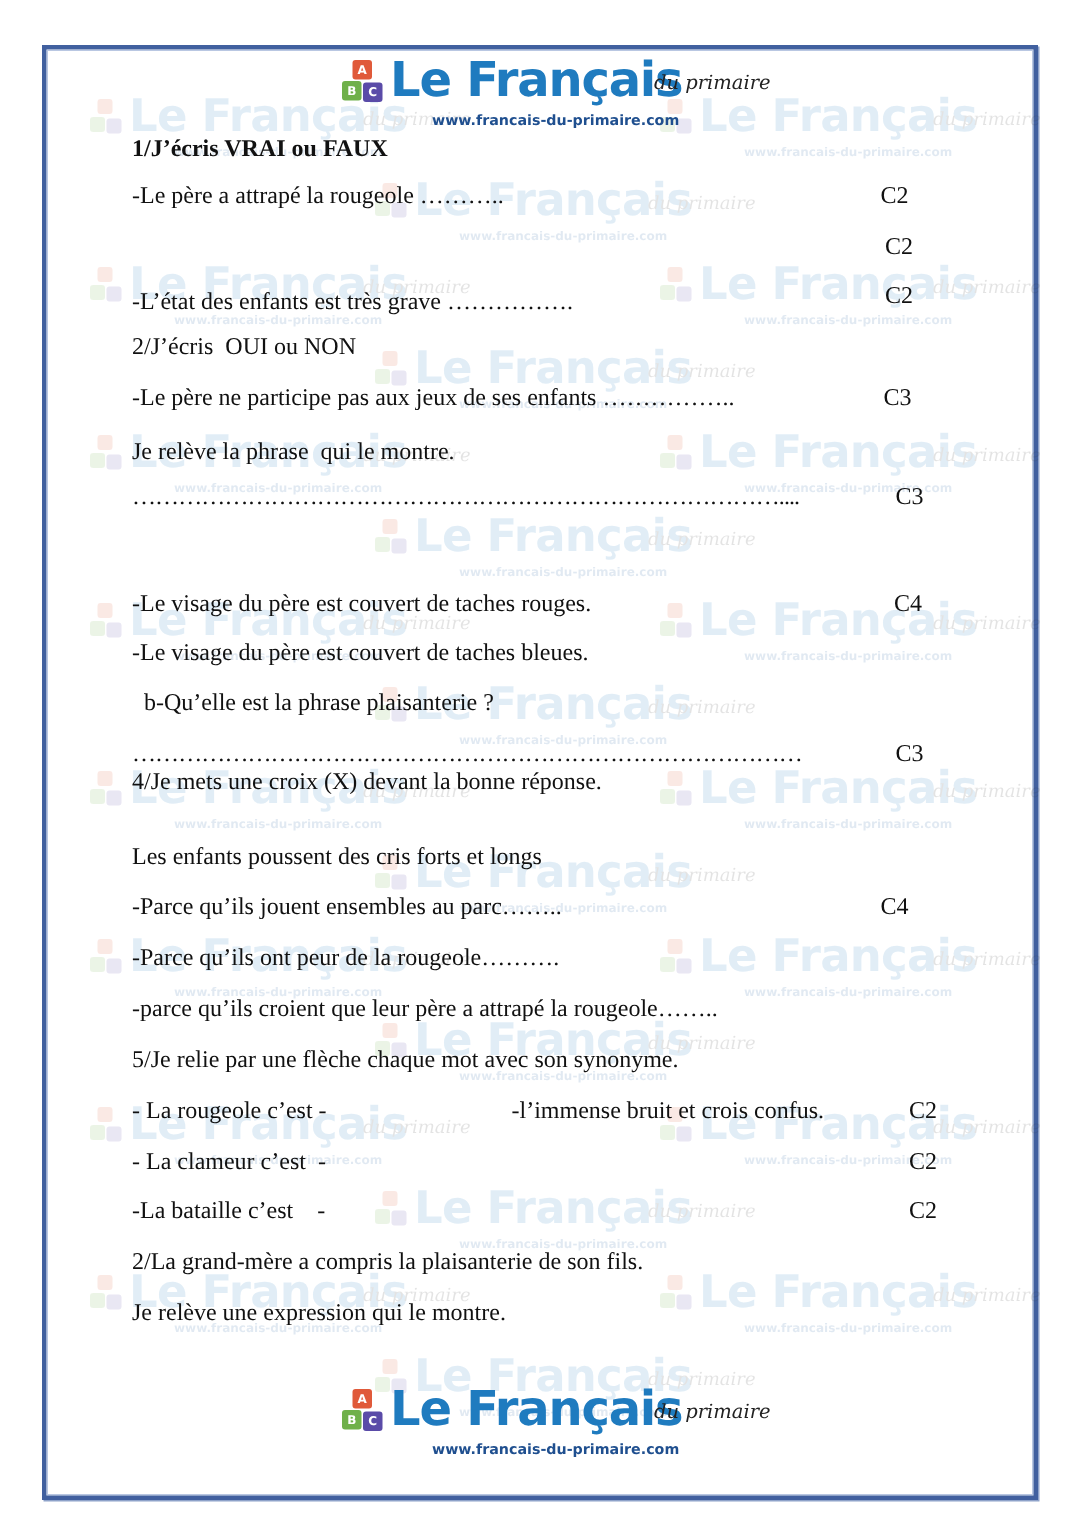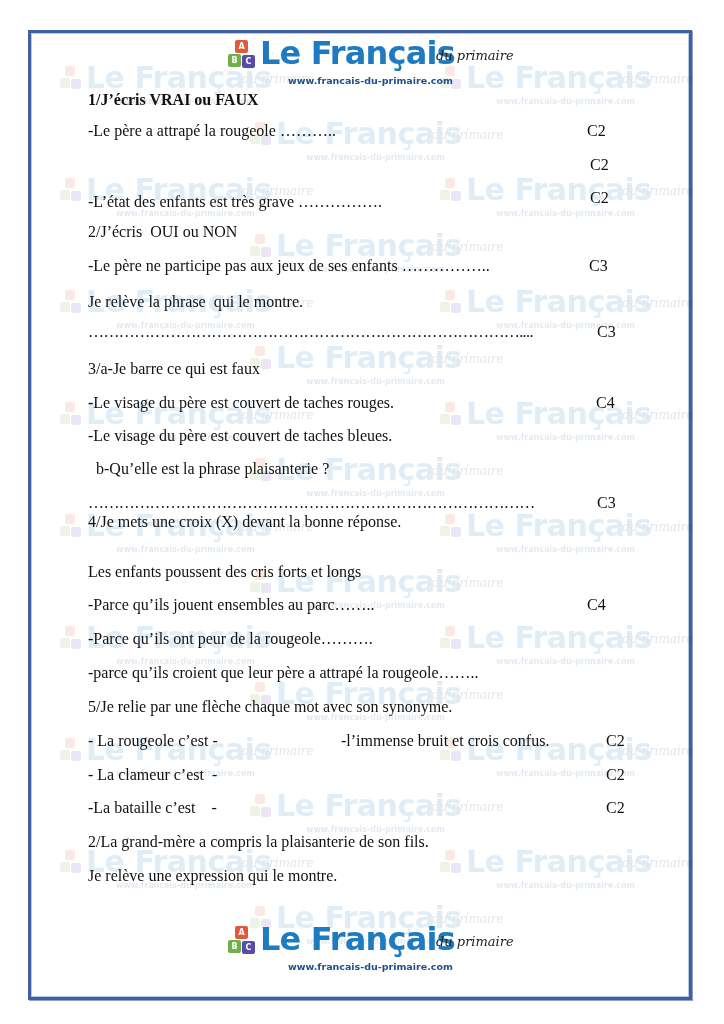--- a/index.html
+++ b/index.html
@@ -434,21 +434,20 @@
   <div class="line" style="top:192px;">-L’état des enfants est très grave …………….</div>
   <div class="code" style="top:188px;left:590px;">C2</div>
 
   <div class="line" style="top:222px;">2/J’écris  OUI ou NON</div>
   <div class="line" style="top:256px;">-Le père ne participe pas aux jeux de ses enfants ……………..</div>
   <div class="code" style="top:256px;left:589px;">C3</div>
   <div class="line" style="top:292px;">Je relève la phrase  qui le montre.</div>
   <div class="line" style="top:322px;letter-spacing:-0.6px;">…………………………………………………………………………....</div>
   <div class="code" style="top:322px;left:597px;">C3</div>
 
-  <div class="line" style="top:359px;">3/a-Je barre ce qui est faux</div>
   <div class="line" style="top:393px;">-Le visage du père est couvert de taches rouges.</div>
   <div class="code" style="top:393px;left:596px;">C4</div>
   <div class="line" style="top:426px;">-Le visage du père est couvert de taches bleues.</div>
   <div class="line" style="top:459px;">  b-Qu’elle est la phrase plaisanterie ?</div>
   <div class="line" style="top:493px;letter-spacing:-0.6px;">……………………………………………………………………………</div>
   <div class="code" style="top:493px;left:597px;">C3</div>
 
   <div class="line" style="top:512px;">4/Je mets une croix (X) devant la bonne réponse.</div>
   <div class="line" style="top:595px;">-Parce qu’ils jouent ensembles au parc……..</div>
   <div class="line" style="top:562px;">Les enfants poussent des cris forts et longs</div>

